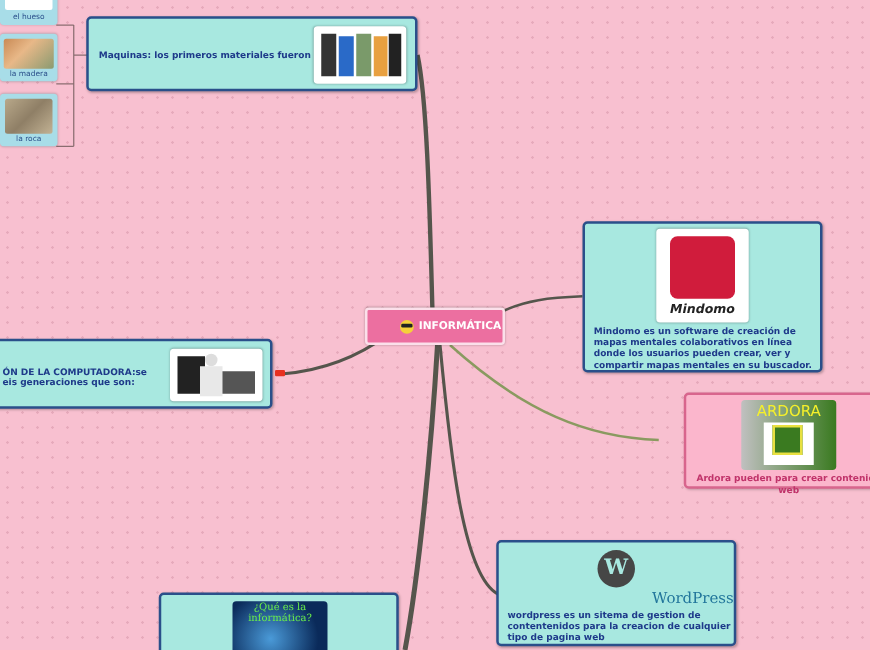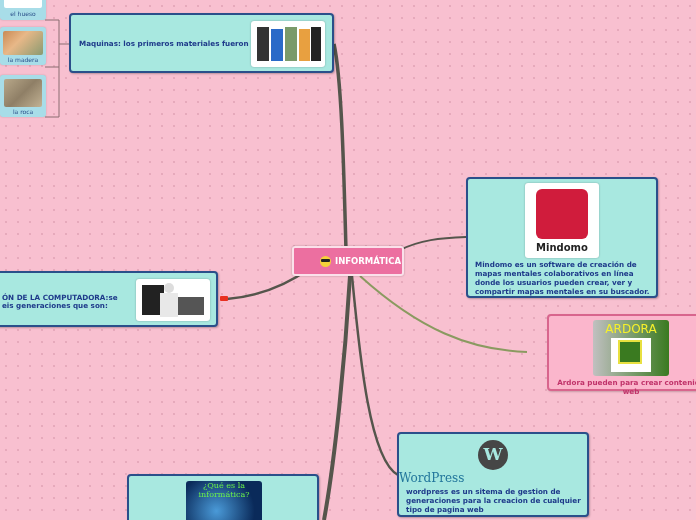--- a/index.html
+++ b/index.html
@@ -91,42 +91,42 @@
     <div style="position:absolute;left:60px;top:6px;width:10px;height:34px;background:#222;"></div>
   </div>
 </div>
 
 <div class="center-node">
   <span class="emoji"></span>
   <span>INFORMÁTICA</span>
 </div>
 
 <div class="node" style="left:466px;top:177px;width:192px;height:121px;">
-  <div class="thumb" style="left:57px;top:4px;width:74px;height:75px;">
+  <div class="thumb" style="left:57px;top:4px;width:74px;height:75px;font-style:italic;">
     <div style="position:absolute;left:11px;top:6px;width:52px;height:50px;background:#d01c3c;border-radius:6px;"></div>
     <div style="position:absolute;left:0;right:0;top:59px;text-align:center;font-size:10px;font-weight:bold;color:#222;">Mindomo</div>
   </div>
   <div class="node-text" style="left:7px;top:81px;width:180px;">Mindomo es un software de creación de mapas mentales colaborativos en línea donde los usuarios pueden crear, ver y compartir mapas mentales en su buscador.</div>
 </div>
 
 <div class="pink-node" style="left:527px;top:314px;width:168px;height:77px;">
   <div style="position:absolute;left:44px;top:4px;width:76px;height:56px;background:linear-gradient(90deg,#c0c0c0,#3a7a20);border-radius:3px;">
     <div style="position:absolute;left:0;right:0;top:2px;text-align:center;color:#f6f02a;font-size:12px;">ARDORA</div>
     <div style="position:absolute;left:18px;top:18px;width:40px;height:34px;background:#fff;"></div>
     <div style="position:absolute;left:25px;top:20px;width:24px;height:24px;background:#3a7a20;border:2px solid #e8e040;box-sizing:border-box;"></div>
   </div>
   <div style="position:absolute;left:0;right:0;top:62px;text-align:center;font-size:7.2px;font-weight:bold;color:#c0336a;">Ardora pueden para crear contenido web</div>
 </div>
 
 <div class="node" style="left:397px;top:432px;width:192px;height:85px;">
   <div style="position:absolute;left:79px;top:6px;width:30px;height:30px;border-radius:50%;background:#464646;">
     <div style="position:absolute;left:0;right:0;top:4px;text-align:center;color:#a8e8e0;font-family:'DejaVu Serif',serif;font-weight:bold;font-size:17px;">W</div>
   </div>
-  <div style="position:absolute;left:0;right:0;top:37px;text-align:left;font-family:'DejaVu Serif',serif;font-size:12px;color:#21759b;">WordPress</div>
-  <div class="node-text" style="left:7px;top:53px;width:180px;">wordpress es un sitema de gestion de generaciones para la creacion de cualquier tipo de pagina web</div>
+  <div style="position:absolute;left:0;right:0;top:37px;text-align:right;font-family:'DejaVu Serif',serif;font-size:12px;color:#21759b;">WordPress</div>
+  <div class="node-text" style="left:7px;top:53px;width:180px;">wordpress es un sitema de gestion de contentenidos para la creacion de cualquier tipo de pagina web</div>
 </div>
 
 <div class="node" style="left:-6px;top:271px;width:224px;height:56px;">
   <div class="node-text" style="left:6px;top:20px;">ÓN DE LA COMPUTADORA:se</div>
   <div class="node-text" style="left:6px;top:28px;">eis generaciones que son:</div>
   <div class="thumb" style="left:140px;top:6px;width:74px;height:42px;">
     <div style="position:absolute;left:6px;top:6px;width:22px;height:30px;background:#222;"></div>
     <div style="position:absolute;left:40px;top:18px;width:28px;height:18px;background:#555;"></div>
     <div style="position:absolute;left:28px;top:4px;width:10px;height:10px;border-radius:50%;background:#ddd;"></div>
     <div style="position:absolute;left:24px;top:14px;width:18px;height:24px;background:#e8e8e8;"></div>

